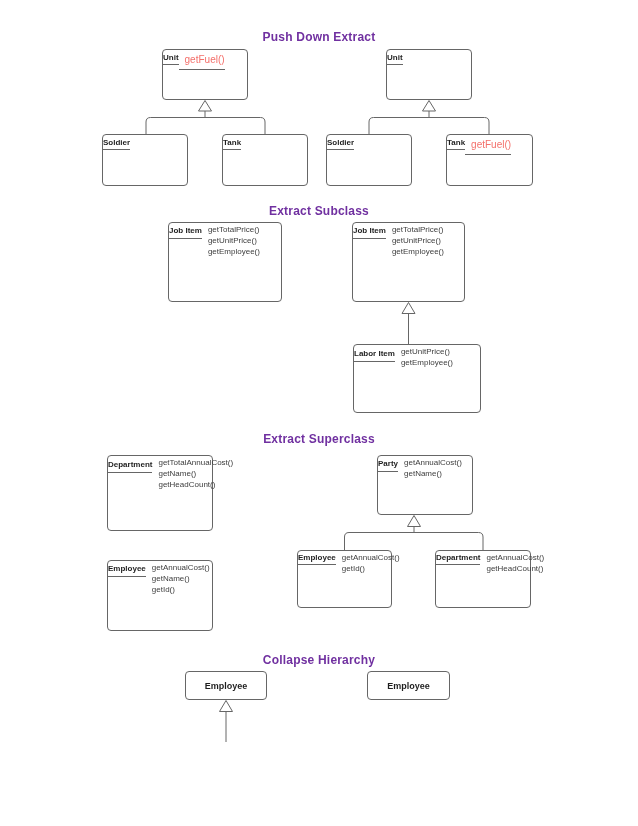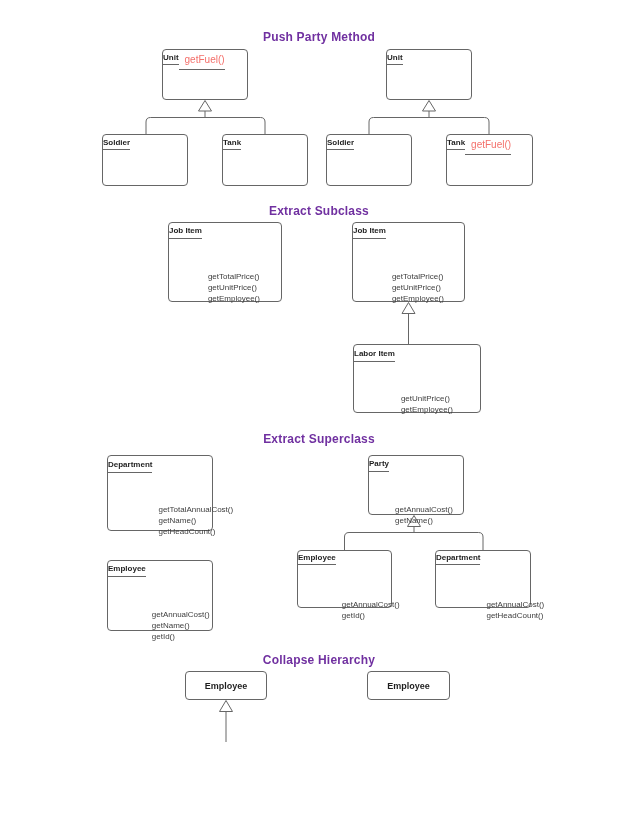--- a/index.html
+++ b/index.html
@@ -21,21 +21,21 @@
     position:absolute;background:#fff;border:1px solid var(--border);
     border-radius:4px;box-sizing:border-box;display:flex;flex-direction:row;
   }
   .comp{box-sizing:border-box;flex:0 0 auto;}
   .comp:not(:last-child){border-bottom:1px solid var(--border);}
   .fill{flex:1 1 auto;}
   .box-title{
     font-size:8px;font-weight:bold;color:var(--classname);
     display:flex;align-items:center;justify-content:center;text-align:center;
   }
-  .methods{font-size:8px;color:var(--method);padding:2px 4px 0 6px;line-height:10.8px;margin-top:47px;}
+  .methods{font-size:8px;color:var(--method);padding:2px 4px 0 6px;line-height:10.8px;}
   .single-m{display:flex;align-items:center;padding-left:6px;font-size:10px;color:var(--method);}
   .hl{color:var(--highlight);}
   .simple-box{justify-content:center;align-items:center;display:flex;}
   .simple-box .box-title{font-size:9px;width:100%;}
   svg.connectors{position:absolute;left:0;top:0;pointer-events:none;}
   svg.connectors path{stroke:var(--border);stroke-width:1;fill:none;}
   svg.connectors path.tri{fill:#ffffff;}
 </style>
 </head>
 <body>
@@ -61,21 +61,21 @@
       <path class="tri" d="M414 515.5 L420.5 526.5 L407.5 526.5 Z"></path>
       <path d="M414 526.5 V532.5"></path>
       <path d="M344.5 550 V537 Q344.5 532.5 349 532.5 H478.5 Q483 532.5 483 537 V550"></path>
     </g>
     <g>
       <path class="tri" d="M226 700.5 L232.5 711.5 L219.5 711.5 Z"></path>
       <path d="M226 711.5 V742"></path>
     </g>
   </svg>
 
-  <div class="section-title" style="top:30px">Push Party Method</div>
+  <div class="section-title" style="top:30px">Push Down Extract</div>
   <div class="section-title" style="top:204px">Extract Subclass</div>
   <div class="section-title" style="top:432px">Extract Superclass</div>
   <div class="section-title" style="top:653px">Collapse Hierarchy</div>
 
   <div class="uml-box" style="left:162px;top:49px;width:86px;height:51px">
     <div class="comp box-title" style="height:15px">Unit</div>
     <div class="comp single-m" style="height:20px">
       <span class="hl">getFuel()</span>
     </div>
     <div class="comp fill"></div>
@@ -155,21 +155,21 @@
   <div class="uml-box" style="left:107px;top:560px;width:106px;height:71px">
     <div class="comp box-title" style="height:16px">Employee</div>
     <div class="comp" style="height:20px"></div>
     <div class="comp fill methods">
       <div>getAnnualCost()</div>
       <div>getName()</div>
       <div>getId()</div>
     </div>
   </div>
 
-  <div class="uml-box" style="left:368px;top:455px;width:96px;height:60px">
+  <div class="uml-box" style="left:377px;top:455px;width:96px;height:60px">
     <div class="comp box-title" style="height:16px">Party</div>
     <div class="comp" style="height:15px"></div>
     <div class="comp fill methods">
       <div>getAnnualCost()</div>
       <div>getName()</div>
     </div>
   </div>
 
   <div class="uml-box" style="left:297px;top:550px;width:95px;height:58px">
     <div class="comp box-title" style="height:14px">Employee</div>

